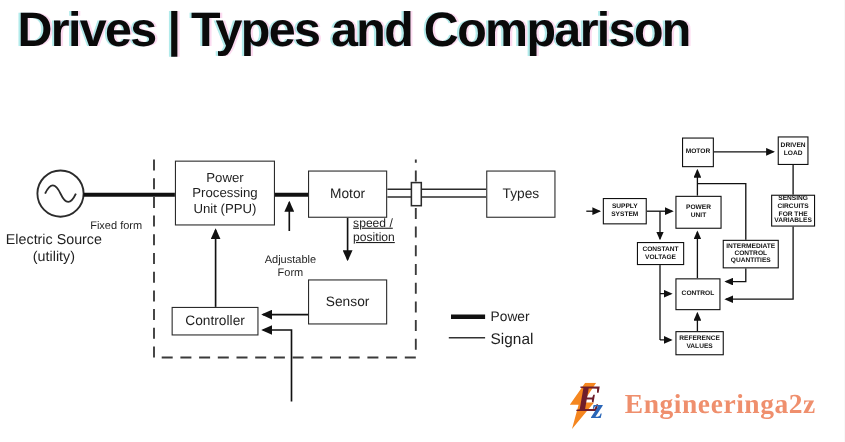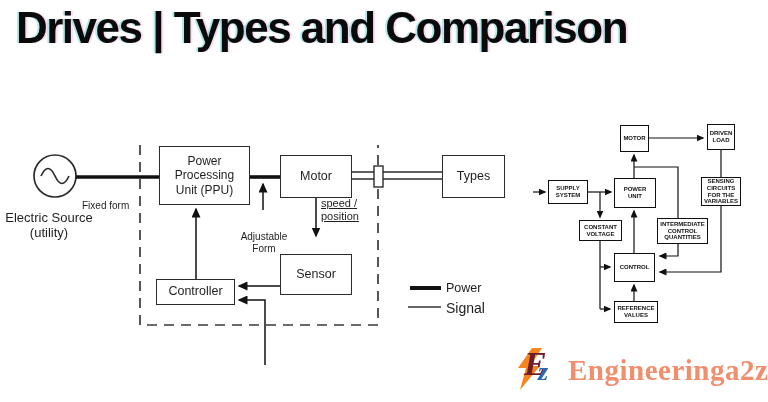--- a/index.html
+++ b/index.html
@@ -39,21 +39,21 @@
   .logo-e{
     position:absolute;left:8px;top:-1px;font-family:"Liberation Serif",serif;
     font-style:italic;font-weight:bold;font-size:34px;color:#6e1d2a;
   }
   .logo-z{
     position:absolute;left:22px;top:11px;font-family:"Liberation Serif",serif;
     font-style:italic;font-weight:bold;font-size:26px;color:#2a66b8;
   }
   .logo-text{
     position:absolute;left:52px;top:8px;font-family:"Liberation Serif",serif;
-    font-weight:bold;font-size:29px;letter-spacing:0.5px;color:#ef8f6d;
+    font-weight:bold;font-size:25px;letter-spacing:0.5px;color:#ef8f6d;
   }
 </style>
 </head>
 <body>
 
 <div class="canvas">
 
   <div class="title">
     <div>Drives | Types and Comparison</div>
   </div>

